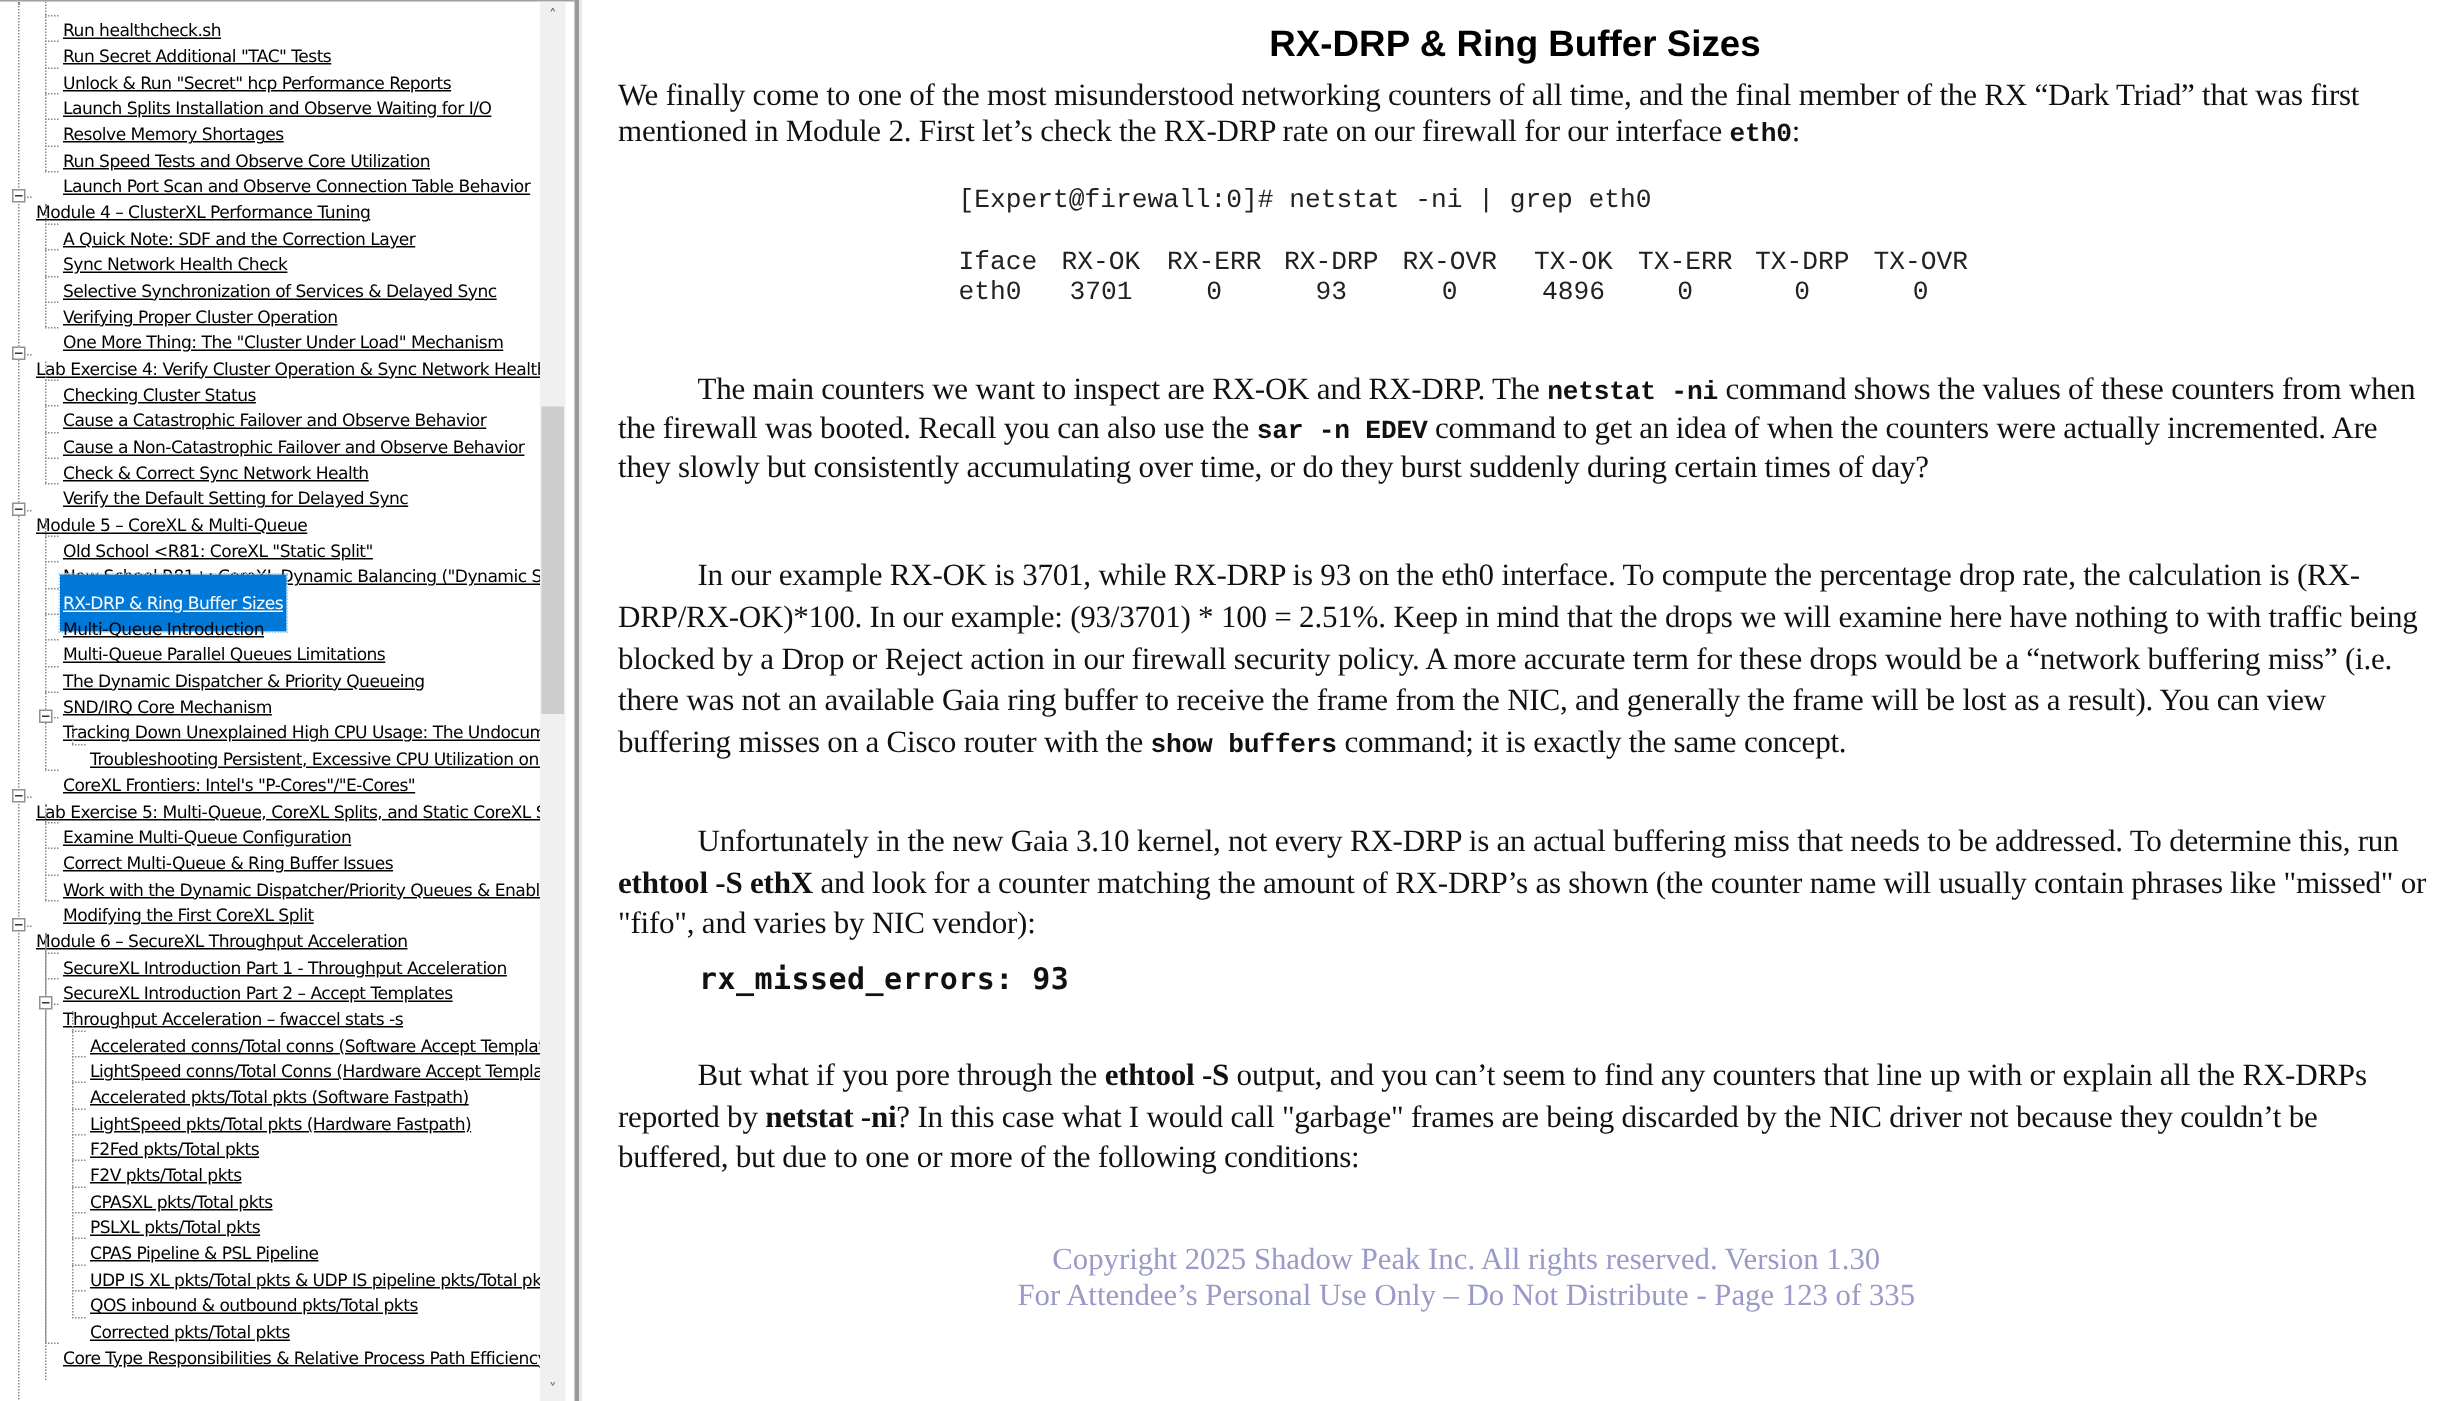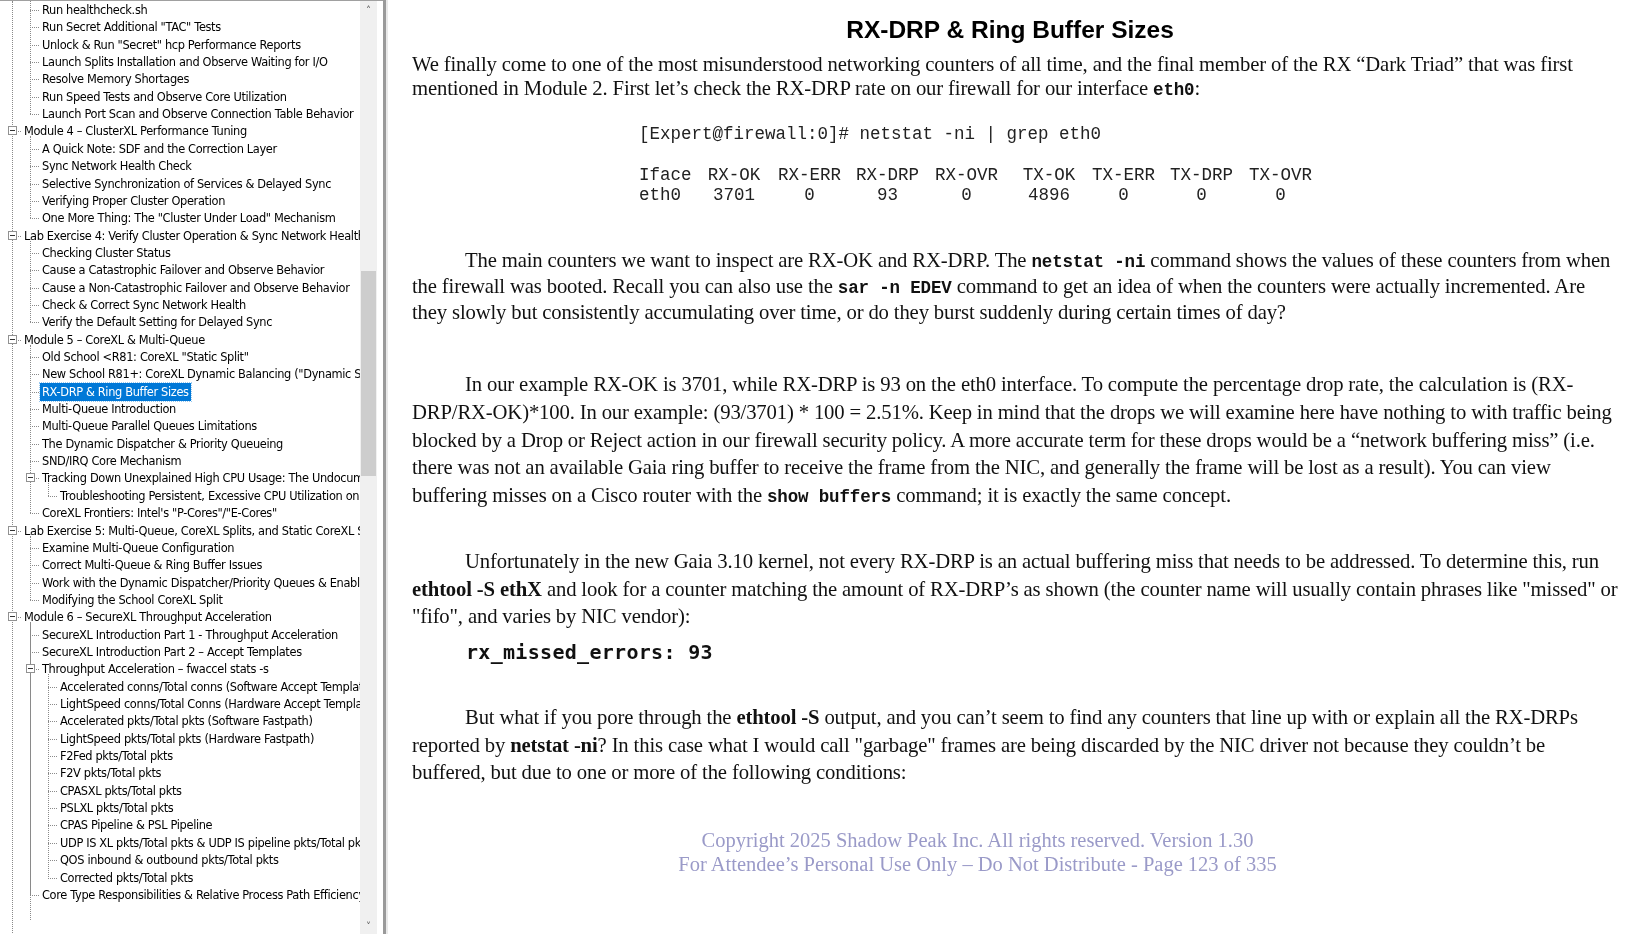--- a/index.html
+++ b/index.html
@@ -10,21 +10,21 @@
   #sidebar {
     position: absolute; left: 0; top: 0; width: 383px; height: 934px;
     background: #ffffff; border-top: 1px solid #a0a0a0; overflow: hidden;
   }
   #tree { position: absolute; left: 0; top: 0; width: 360px; height: 934px; overflow: hidden; }
   .tree-row {
     position: absolute; left: 0; height: 18px; white-space: nowrap;
     font-family: "DejaVu Sans", sans-serif; font-size: 11.4px; letter-spacing: -0.35px;
     color: #000; line-height: 18px;
   }
-  .tree-row .label { position: absolute; top: 0; padding: 0 2px; }
+  .tree-row .label { position: absolute; top: 0; padding: 10px 2px; text-decoration: underline; }
   .tree-row.selected .label { background: #0078d7; color: #fff; outline: 1px dotted #99c9ef; }
   .hline { position: absolute; top: 9px; height: 0; border-top: 1px dotted #8a8a8a; }
   .vline { position: absolute; width: 0; border-left: 1px dotted #8a8a8a; }
   .expander {
     position: absolute; top: 4px; width: 9px; height: 9px; border: 1px solid #919191;
     background: #fff; z-index: 2;
   }
   .expander::after { content: ""; position: absolute; left: 1px; top: 3px; width: 5px; height: 1px; background: #333; }
 
   
@@ -208,21 +208,21 @@
       <div class="tree-row" style="top: 555.2px; width: 360px;">
         <div class="hline" style="left: 30px; width: 9px;"></div>
         <span class="label" style="left: 40px;">Correct Multi-Queue &amp; Ring Buffer Issues</span>
       </div>
       <div class="tree-row" style="top: 572.55px; width: 360px;">
         <div class="hline" style="left: 30px; width: 9px;"></div>
         <span class="label" style="left: 40px;">Work with the Dynamic Dispatcher/Priority Queues &amp; Enable</span>
       </div>
       <div class="tree-row" style="top: 589.9px; width: 360px;">
         <div class="hline" style="left: 30px; width: 9px;"></div>
-        <span class="label" style="left: 40px;">Modifying the School CoreXL Split</span>
+        <span class="label" style="left: 40px;">Modifying the First CoreXL Split</span>
       </div>
       <div class="tree-row" style="top: 607.25px; width: 360px;">
         <div class="hline" style="left: 12px; width: 9px;"></div>
         <div class="expander" style="left: 8px;"></div>
         <span class="label" style="left: 22px;">Module 6 – SecureXL Throughput Acceleration</span>
       </div>
       <div class="tree-row" style="top: 624.6px; width: 360px;">
         <div class="hline" style="left: 30px; width: 9px;"></div>
         <span class="label" style="left: 40px;">SecureXL Introduction Part 1 - Throughput Acceleration</span>
       </div>

